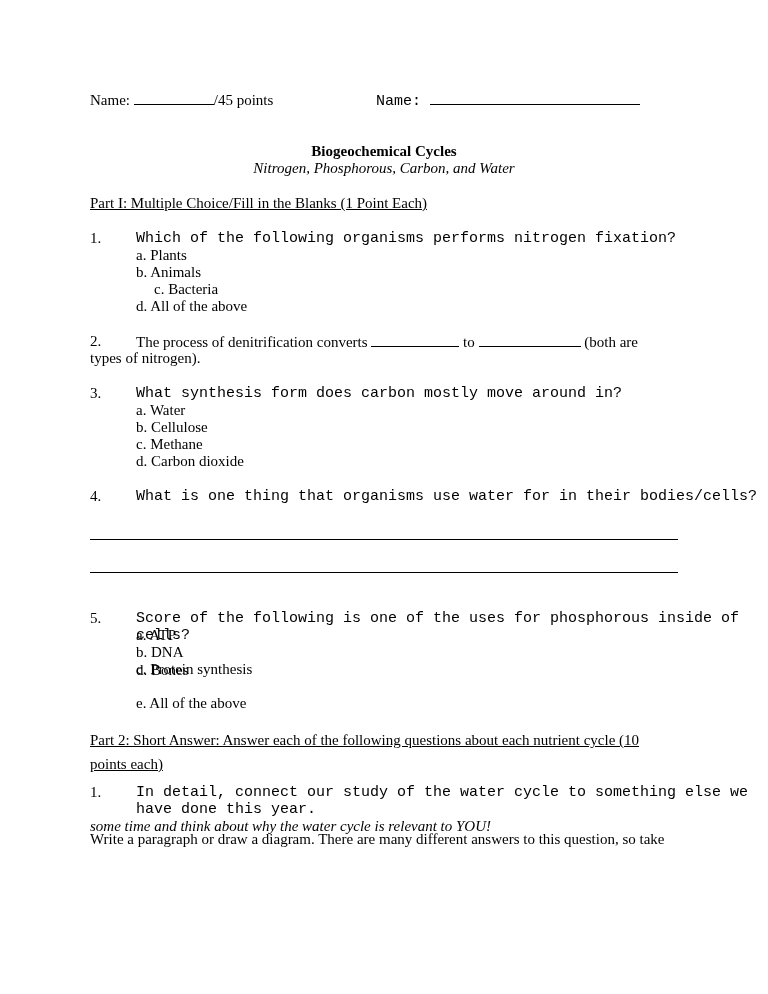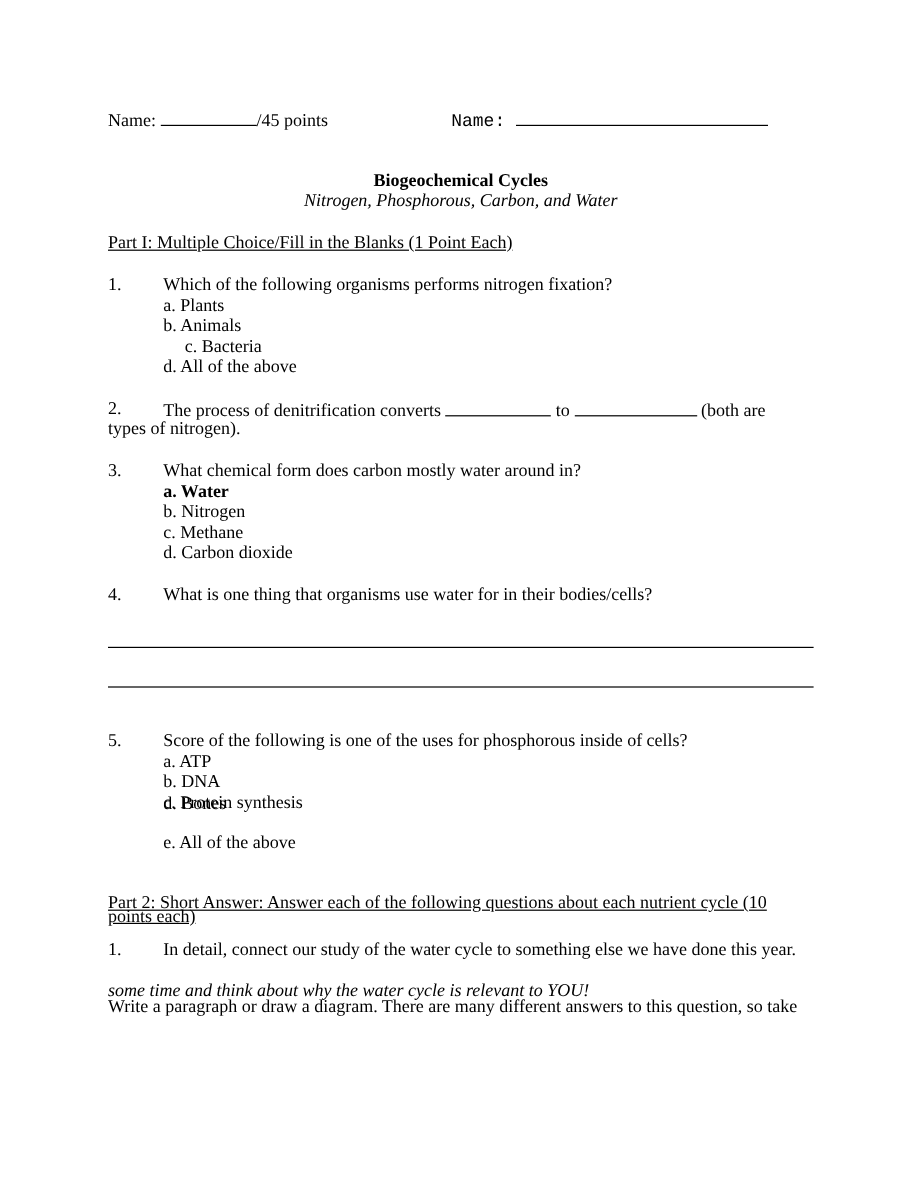--- a/index.html
+++ b/index.html
@@ -6,21 +6,21 @@
   body {
     width: 768px; height: 994px; position: relative; overflow: hidden;
     font-family: "Liberation Serif", "DejaVu Serif", serif;
     font-size: 15px; color: #000; line-height: 17px;
   }
   .abs { position: absolute; white-space: nowrap; }
   .bold { font-weight: bold; }
   .ital { font-style: italic; }
   .under { text-decoration: underline; }
   .num { position: absolute; left: 90px; }
-  .qtext { position: absolute; left: 136px; }
+  .qtext { position: absolute; left: 136px; font-family: Liberation Mono, monospace; }
   .opt { position: absolute; left: 136px; }
   .rule { position: absolute; left: 90px; width: 588px; height: 0; border-top: 1px solid #000; }
   .blank { display: inline-block; border-bottom: 1px solid #000; height: 13px; vertical-align: baseline; }
   .center { position: absolute; left: 0; width: 768px; text-align: center; }
 </style>
 </head>
 <body>
 
 <div class="abs" style="left:90px; top:91px;">
   <span>Name:</span>
@@ -52,23 +52,23 @@
     <span class="blank" style="width:88px;"></span>
     <span>to</span>
     <span class="blank" style="width:102px;"></span>
     <span>(both are</span>
   </div>
   <div class="abs" style="left:90px; top:350px;">types of nitrogen).</div>
 </div>
 
 <div>
   <div class="num" style="top:385px;">3.</div>
-  <div class="qtext" style="top:385px;">What chemical form does carbon mostly water around in?</div>
-  <div class="opt" style="top:402px;font-weight:bold;">a. Water</div>
-  <div class="opt" style="top:419px;">b. Nitrogen</div>
+  <div class="qtext" style="top:385px;">What synthesis form does carbon mostly move around in?</div>
+  <div class="opt" style="top:402px;">a. Water</div>
+  <div class="opt" style="top:419px;">b. Cellulose</div>
   <div class="opt" style="top:436px;">c. Methane</div>
   <div class="opt" style="top:453px;">d. Carbon dioxide</div>
 </div>
 
 <div>
   <div class="num" style="top:488px;">4.</div>
   <div class="qtext" style="top:488px;">What is one thing that organisms use water for in their bodies/cells?</div>
   <div class="rule" style="top:539px;"></div>
   <div class="rule" style="top:572px;"></div>
 </div>
@@ -76,21 +76,21 @@
 <div>
   <div class="num" style="top:610px;">5.</div>
   <div class="qtext" style="top:610px;">Score of the following is one of the uses for phosphorous inside of cells?</div>
   <div class="opt" style="top:627px;">a. ATP</div>
   <div class="opt" style="top:644px;">b. DNA</div>
   <div class="opt" style="top:661px;">c. Protein synthesis</div>
   <div class="opt" style="top:662px;">d. Bones</div>
   <div class="opt" style="top:695px;">e. All of the above</div>
 </div>
 
-<div class="abs under" style="left:90px; top:732px;margin-top:13px;">Part 2: Short Answer: Answer each of the following questions about each nutrient cycle (10</div>
+<div class="abs under" style="left:90px; top:732px;">Part 2: Short Answer: Answer each of the following questions about each nutrient cycle (10</div>
 <div class="abs under" style="left:90px; top:756px;text-align:center;">points each)</div>
 
 <div>
   <div class="num" style="top:784px;">1.</div>
   <div class="qtext" style="top:784px;">In detail, connect our study of the water cycle to something else we have done this year.</div>
   <div class="abs" style="left:90px; top:831px;">Write a paragraph or draw a diagram. There are many different answers to this question, so take</div>
   <div class="abs" style="left:90px; top:818px;font-style:italic;">some time and think about why the water cycle is relevant to YOU!</div>
 </div>
 
 </body></html>

